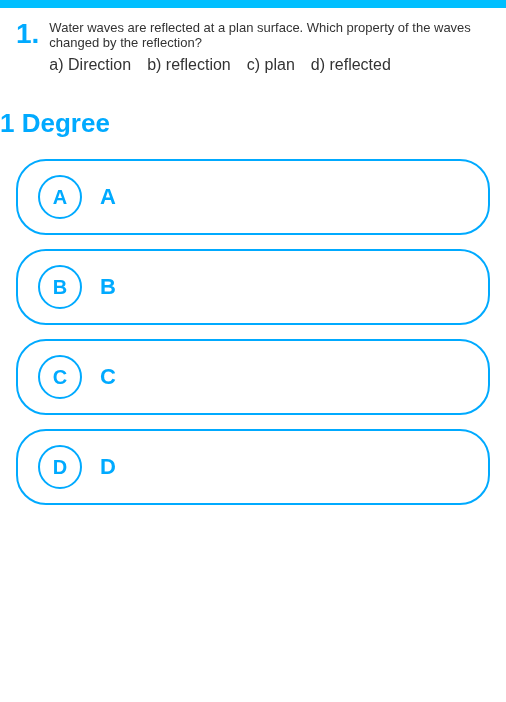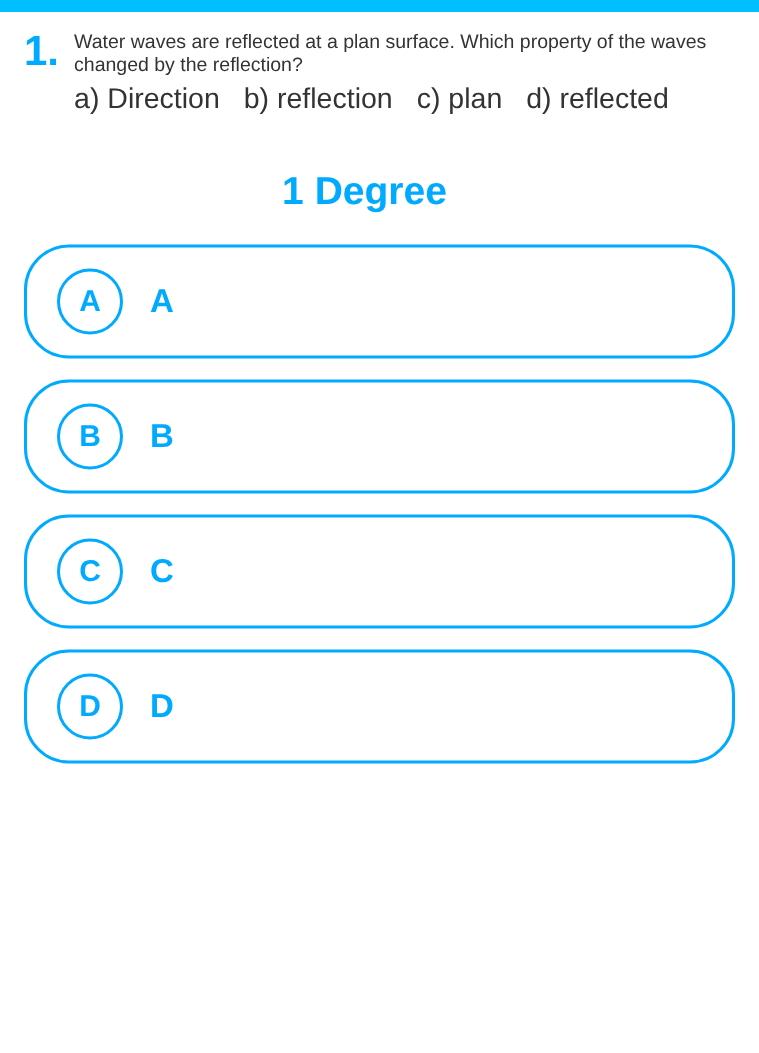--- a/index.html
+++ b/index.html
@@ -44,26 +44,26 @@
 
     .question-main-text {
       font-size: 13px;
       color: #333;
       margin-bottom: 6px;
     }
 
     .options-row {
       display: flex;
       gap: 16px;
-      font-size: 19px;
+      font-size: 16px;
       color: #333;
     }
 
     .degree-label {
-      text-align: center;
+      text-align: left;
       color: #00aaff;
       font-size: 26px;
       font-weight: bold;
       padding: 30px 20px 20px 0;
     }
 
     .answer-options {
       padding: 0 16px 16px 16px;
       display: flex;
       flex-direction: column;

